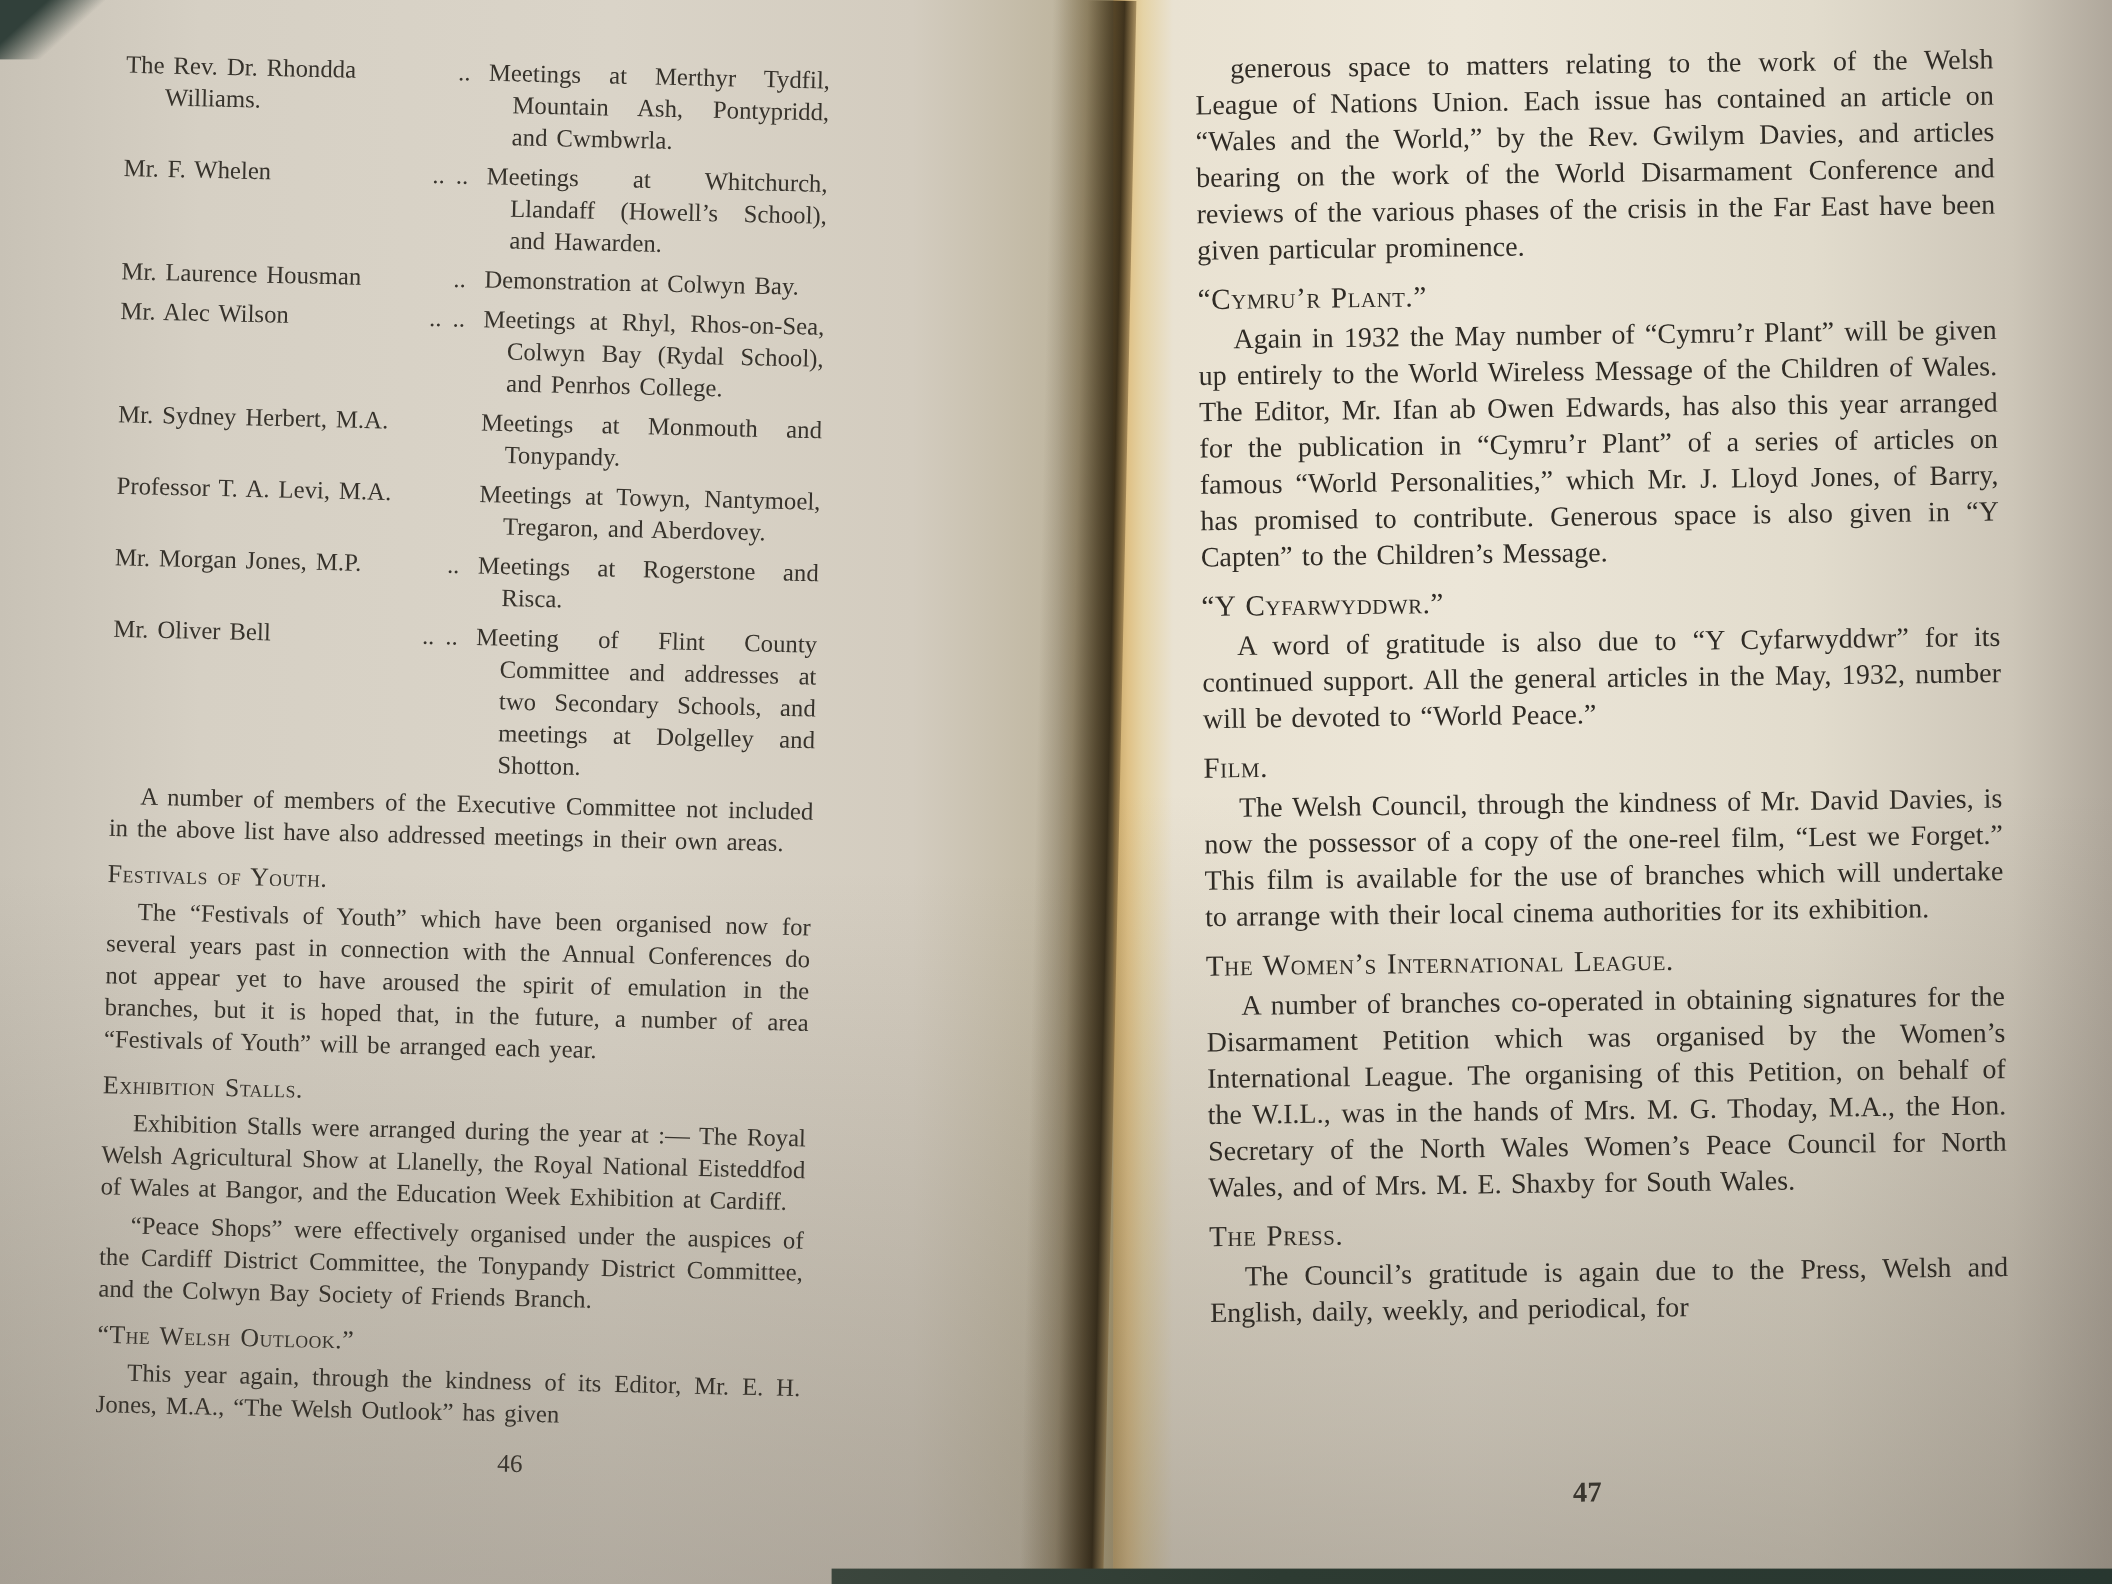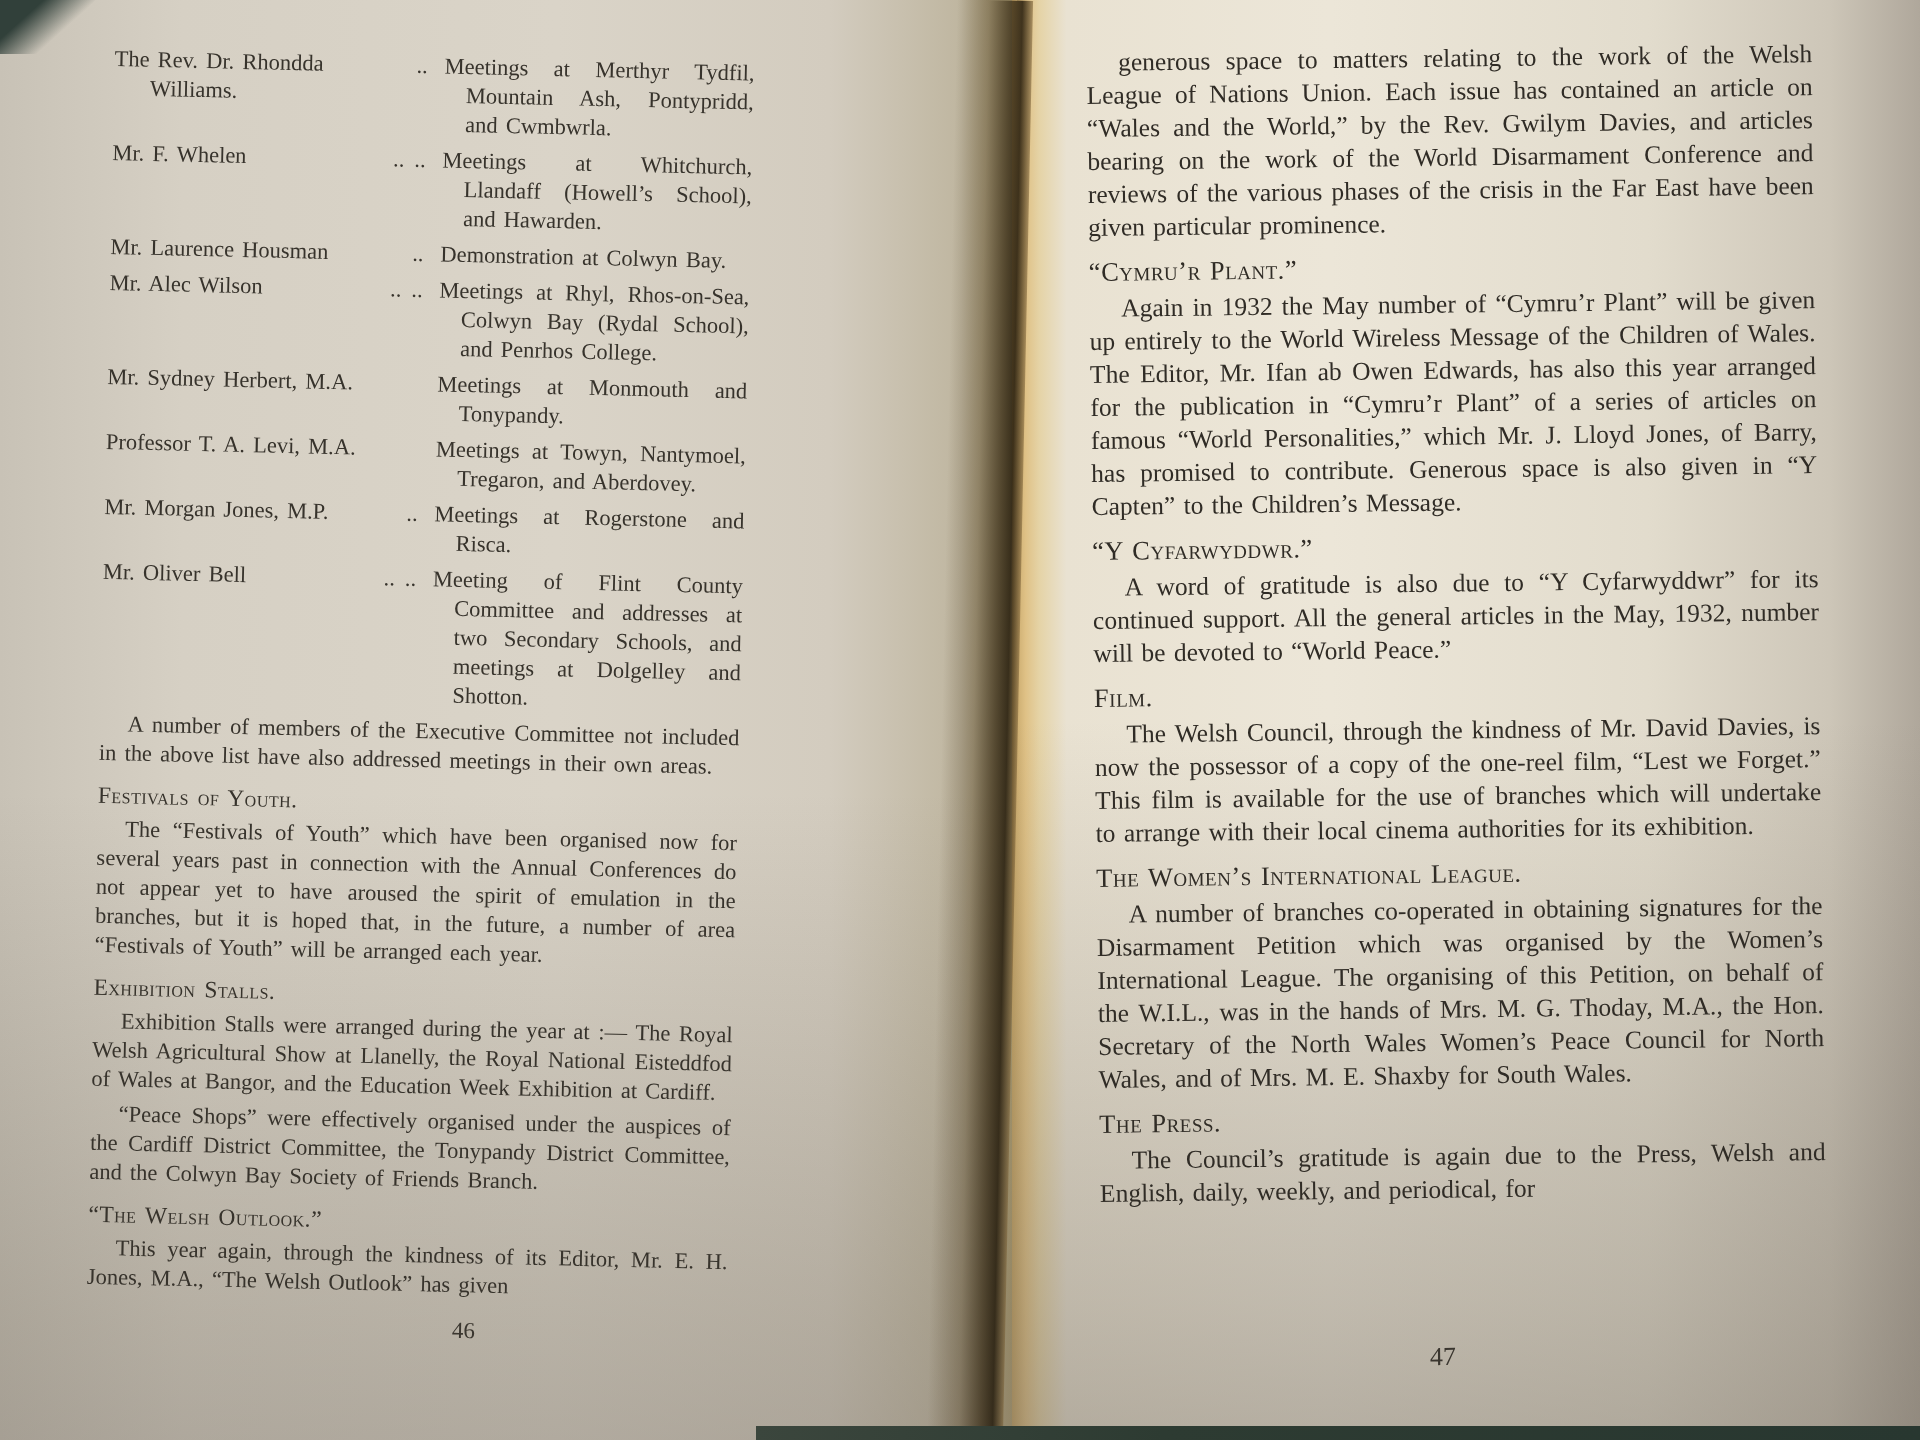--- a/index.html
+++ b/index.html
@@ -58,21 +58,21 @@
   .rp{
     position:absolute;left:1086px;top:46px;width:726px;
     transform:rotate(-0.7deg);transform-origin:0 0;
     font-size:25.5px;line-height:33px;color:#302c26;word-spacing:2px;
   }
   .rp .para{margin-bottom:4px;text-indent:32px;}
   .rheading{margin:12px 0 3px 0;font-variant:small-caps;letter-spacing:.5px;font-size:26.5px;}
 
   .pagenum{position:absolute;color:#3a362f;}
   .pagenum.left{left:452px;top:1318px;font-size:23px;transform:rotate(1.3deg);}
-  .pagenum.right{left:1430px;top:1342px;font-size:26px;transform:rotate(-0.7deg);}
+  .pagenum.right{left:1430px;top:1342px;font-size:26px;transform:rotate(-0.7deg);font-weight:bold;}
 </style>
 </head>
 <body>
 
 <div class="photo">
 
   <div class="page-left"></div>
   <div class="page-right"></div>
   <div class="gutter"></div>
   <div class="corner-tl"></div>

